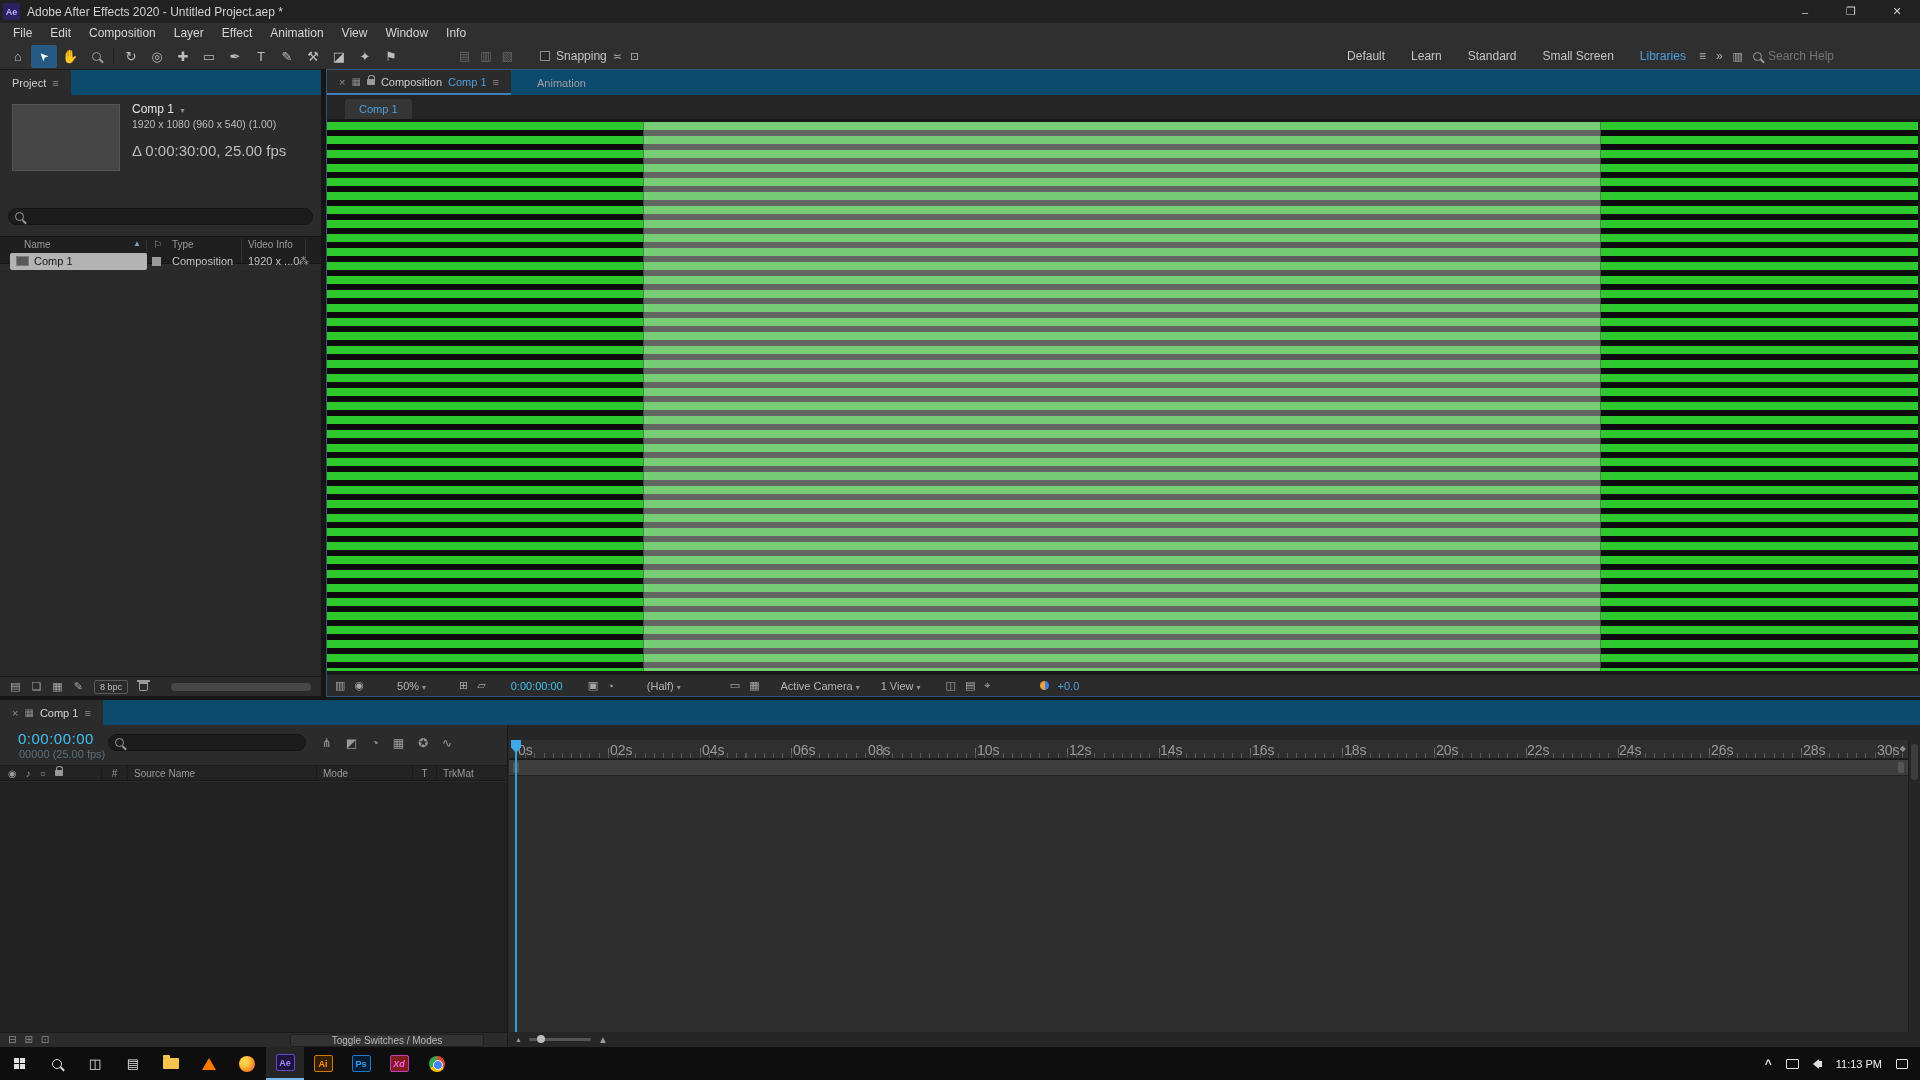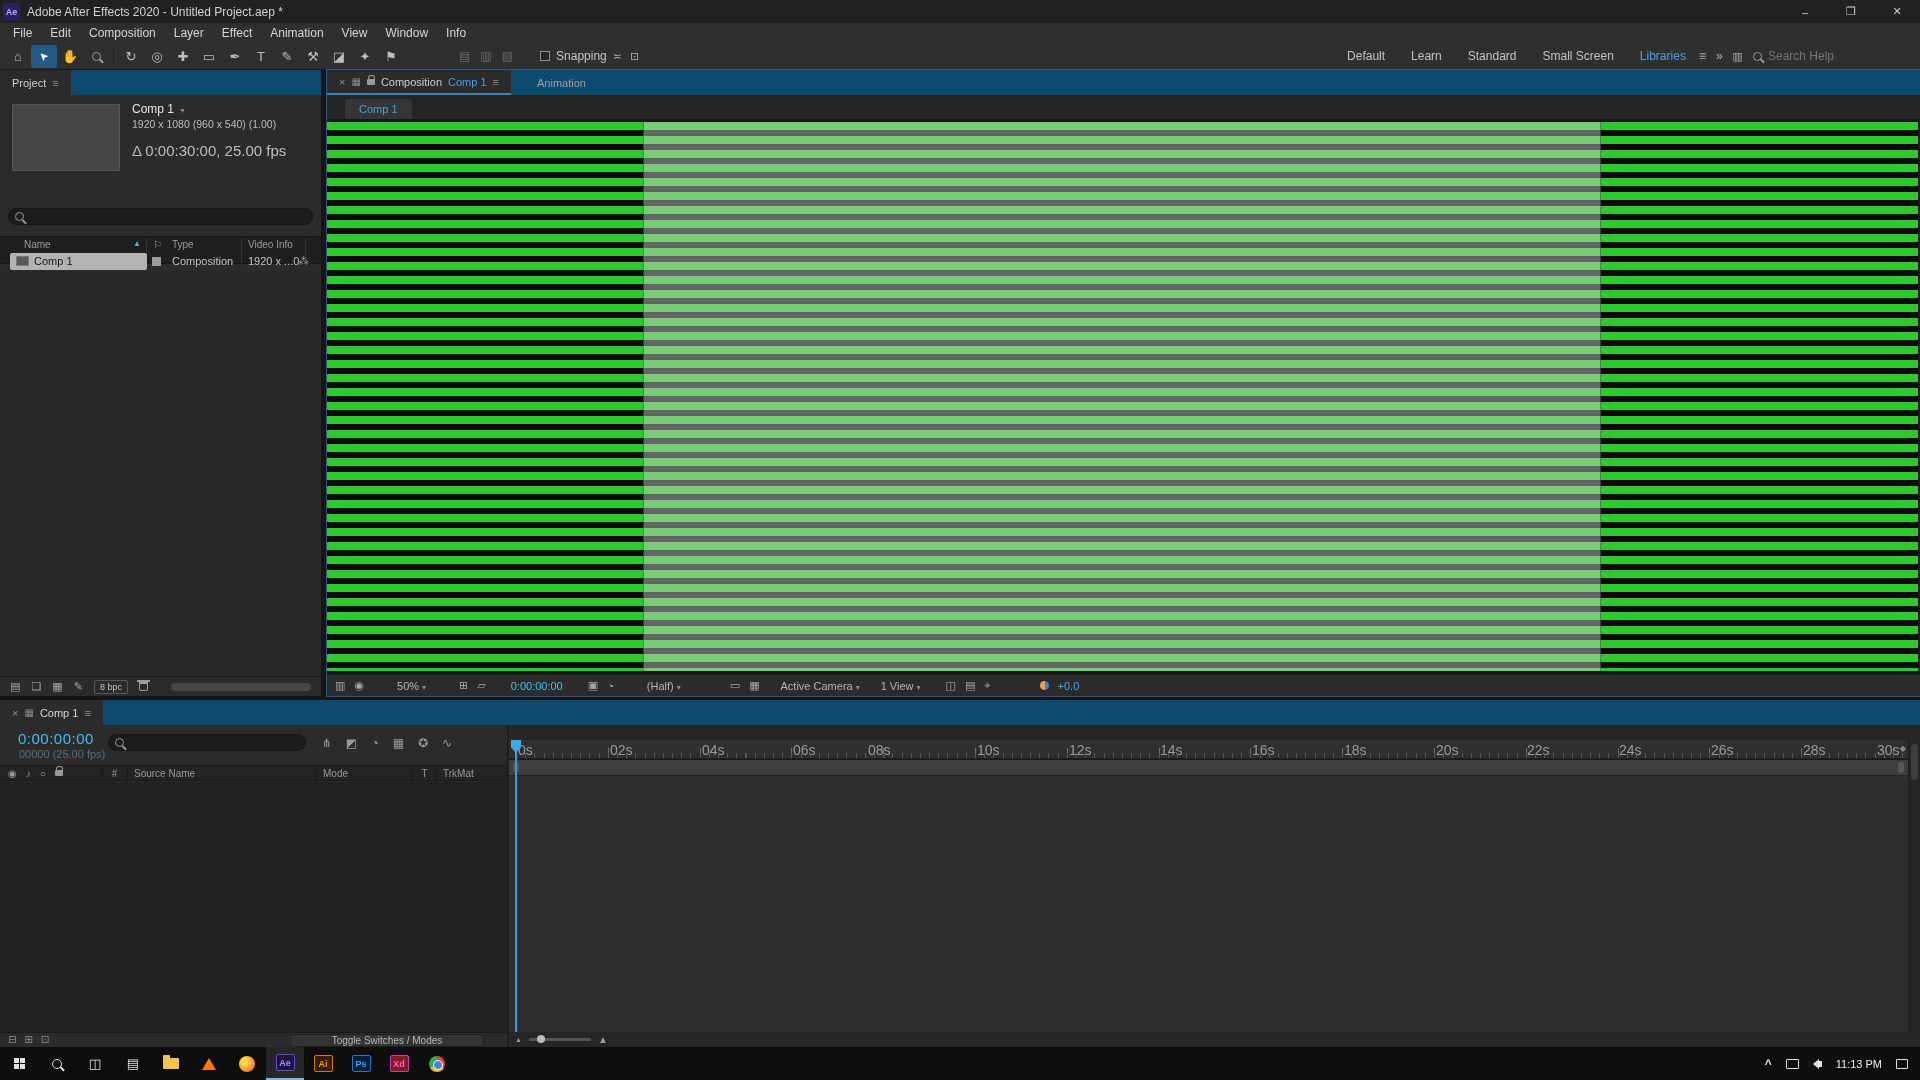--- a/index.html
+++ b/index.html
@@ -135,21 +135,21 @@
   .tv { color:#e0e0e0; font-size:13px; }
   .folder { width:16px; height:11px; background:#f3c64b; border-radius:1px; position:relative; }
   .folder::before { content:""; position:absolute; top:-3px; left:0; width:7px; height:3px; background:#f3c64b; border-radius:1px 1px 0 0; }
   .vlc { width:0; height:0; border-left:7px solid transparent; border-right:7px solid transparent; border-bottom:12px solid #ff7b00; }
   .ffx { width:16px; height:16px; border-radius:50%; background:radial-gradient(circle at 35% 35%, #ffd24a 0 22%, #ff9a2e 55%, #e3462b 100%); }
   .chrome { width:16px; height:16px; border-radius:50%; background:conic-gradient(#e84335 0 33%, #fcbd00 0 66%, #34a853 0 100%); position:relative; }
   .chrome::after { content:""; position:absolute; left:4px; top:4px; width:8px; height:8px; border-radius:50%; background:#4285f4; border:1.5px solid #fff; }
   .chip-ae { background:#20123f; color:#a08cff; border:1px solid #5f4bcd; }
   .chip-ai { background:#331f00; color:#ff9a00; border:1px solid #cf7c00; }
   .chip-ps { background:#001d33; color:#2fa3ff; border:1px solid #1f78c8; }
-  .chip-xd { background:#7f1d1d; color:#ff5bf1; border:1px solid #c33db8; }
+  .chip-xd { background:#7f1d1d; color:#ff5bf1; border:1px solid #c33db8;font-style:italic; }
   .tray { margin-left:auto; display:flex; align-items:center; gap:14px; padding-right:12px; }
   .chev { color:#e0e0e0; font-size:12px; font-weight:bold; }
   .disp { width:13px; height:10px; border:1px solid #e0e0e0; border-radius:1px; }
   .spk { display:flex; align-items:center; }
   .spk i { width:3px; height:6px; background:#e0e0e0; display:inline-block; }
   .spk b { width:0; height:0; border-top:5px solid transparent; border-bottom:5px solid transparent; border-right:6px solid #e0e0e0; display:inline-block; }
   .clock { font-size:11px; color:#f0f0f0; }
   .notif { width:12px; height:10px; border:1px solid #e0e0e0; border-radius:1px; }
 </style>
 </head>

